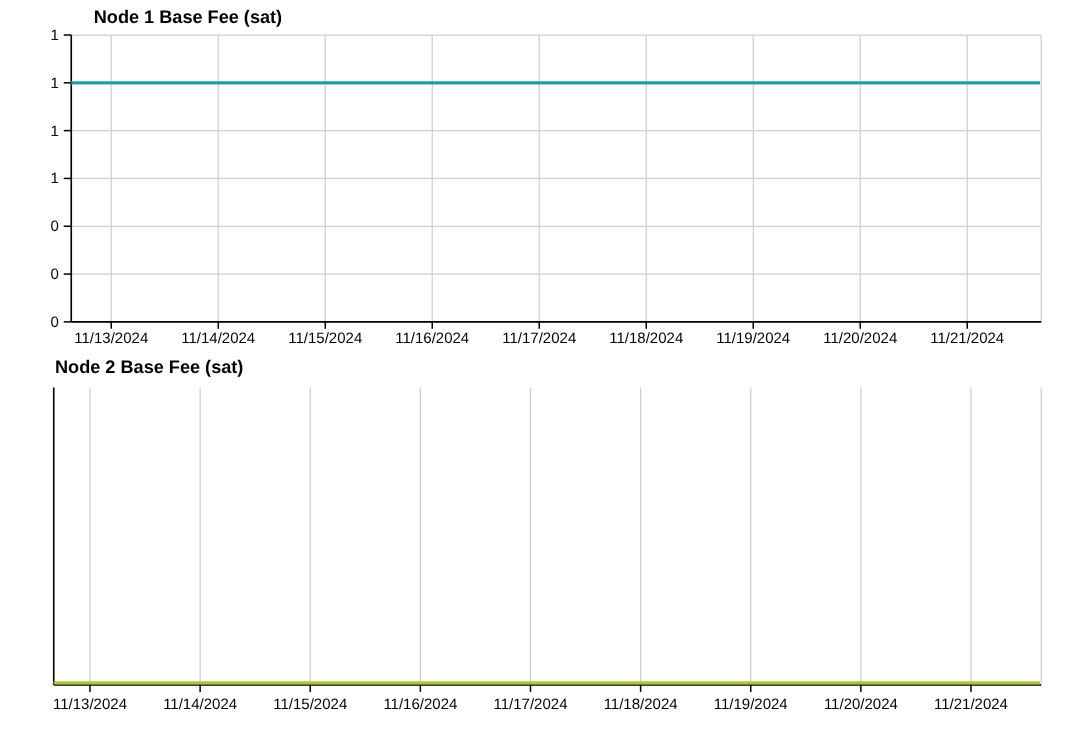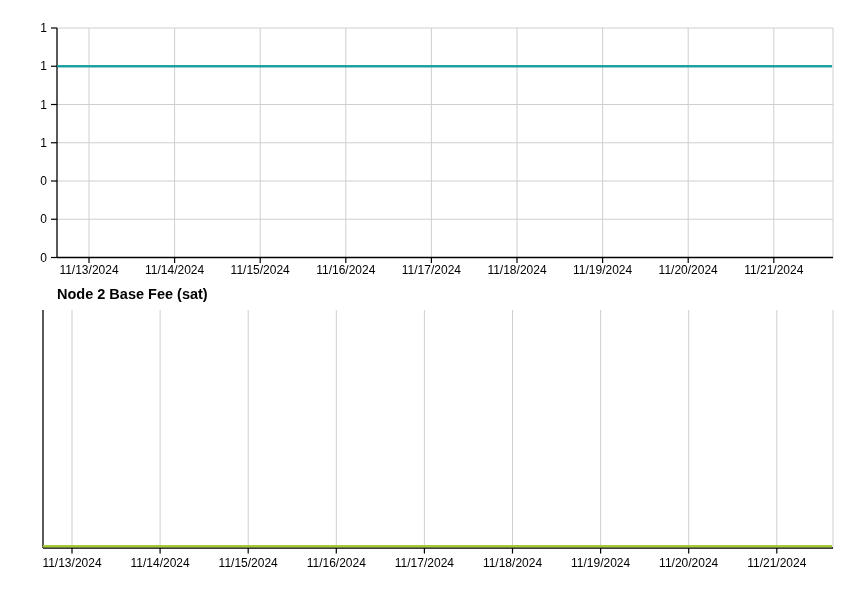--- a/index.html
+++ b/index.html
@@ -5,28 +5,29 @@
   html,body{margin:0;padding:0;background:#ffffff;}
   .canvas{
     position:relative;width:860px;height:600px;background:#ffffff;overflow:hidden;
     font-family:"Liberation Sans",sans-serif;
   }
   .chart-title{
     position:absolute;font-weight:bold;font-size:14.5px;color:#000;
     white-space:nowrap;letter-spacing:0px;
   }
   .t1{left:75px;top:6px;}
-  .t2{left:57px;top:286px;}
+  .t2{left:44px;top:286px;}
   svg{position:absolute;left:0;top:0;}
   svg text{font-family:"Liberation Sans",sans-serif;font-size:12px;fill:#000;}
 </style>
 </head>
 <body>
 
 <div class="canvas">
+  <div class="chart-title t1">Node 1 Base Fee (sat)</div>
   <div class="chart-title t2">Node 2 Base Fee (sat)</div>
   <svg id="chart-svg" width="860" height="600">
       <line x1="57" y1="28" x2="833" y2="28" stroke="#cfcfcf" stroke-width="1"></line>
       <line x1="51" y1="28" x2="57" y2="28" stroke="#000000" stroke-width="1.2"></line>
       <text x="47" y="32" text-anchor="end">1</text>
       <line x1="57" y1="66.25" x2="833" y2="66.25" stroke="#cfcfcf" stroke-width="1"></line>
       <line x1="51" y1="66.25" x2="57" y2="66.25" stroke="#000000" stroke-width="1.2"></line>
       <text x="47" y="70.25" text-anchor="end">1</text>
       <line x1="57" y1="104.49999999999999" x2="833" y2="104.49999999999999" stroke="#cfcfcf" stroke-width="1"></line>
       <line x1="51" y1="104.49999999999999" x2="57" y2="104.49999999999999" stroke="#000000" stroke-width="1.2"></line>

